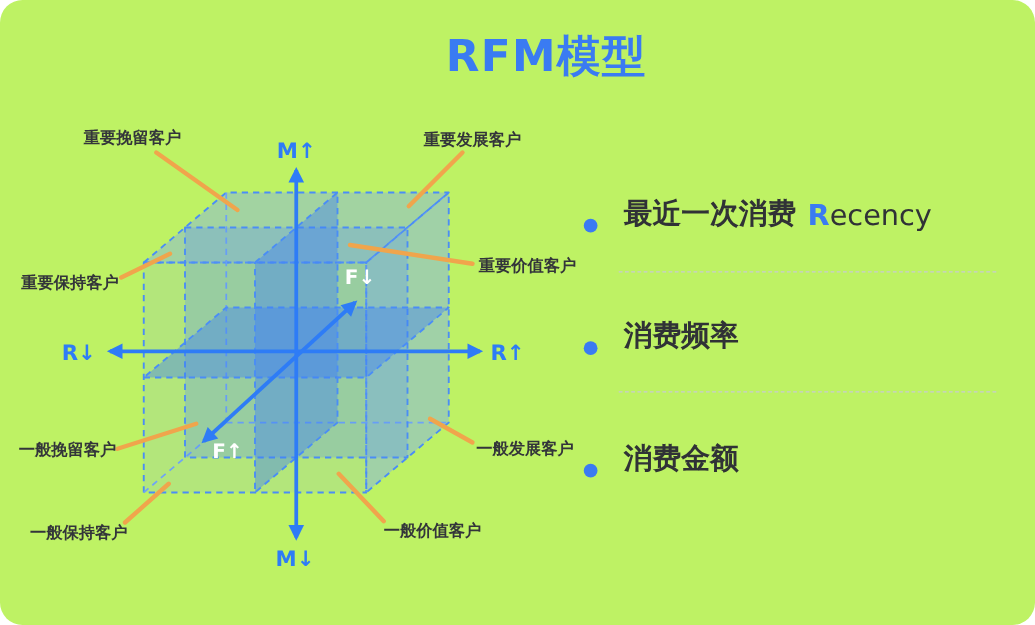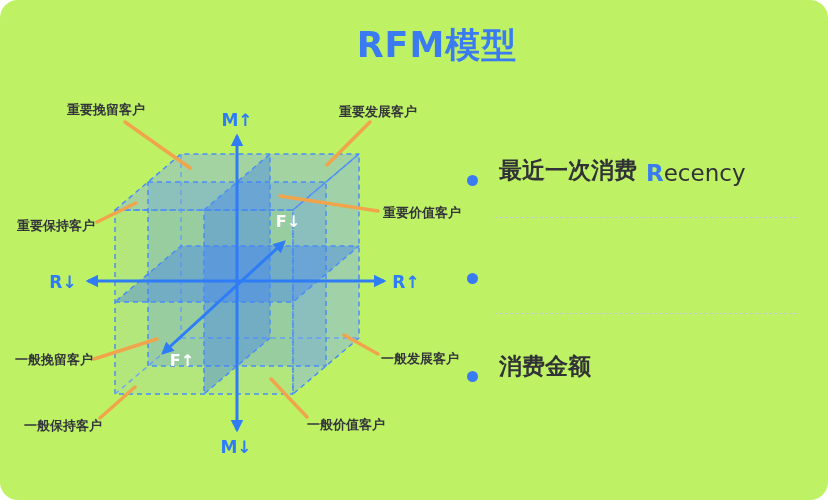--- a/index.html
+++ b/index.html
@@ -142,20 +142,21 @@
     <div class="legend-item i0">
       <span class="bullet"></span>
       <span class="legend-zh">最近一次消费</span>
       <span class="legend-en"><span class="initial">R</span><span>ecency</span></span>
     </div>
 
     <div class="legend-divider d0"></div>
 
     <div class="legend-item i1">
       <span class="bullet"></span>
+      <span class="legend-zh">消费频率</span>
     </div>
 
     <div class="legend-divider d1"></div>
 
     <div class="legend-item i2">
       <span class="bullet"></span>
       <span class="legend-zh">消费金额</span>
     </div>
 
   </div>

